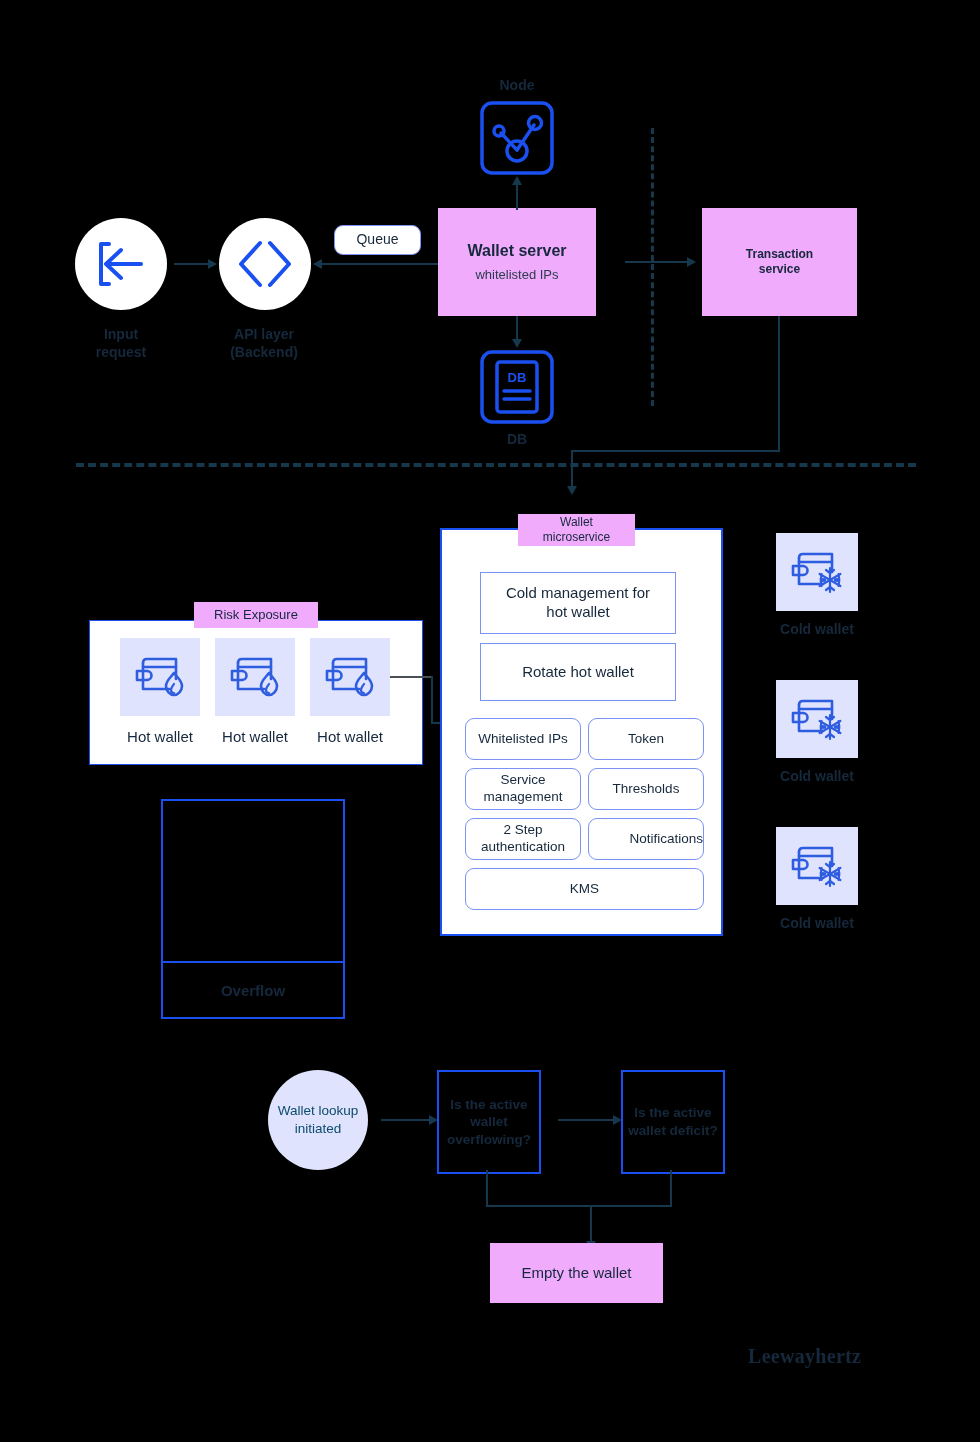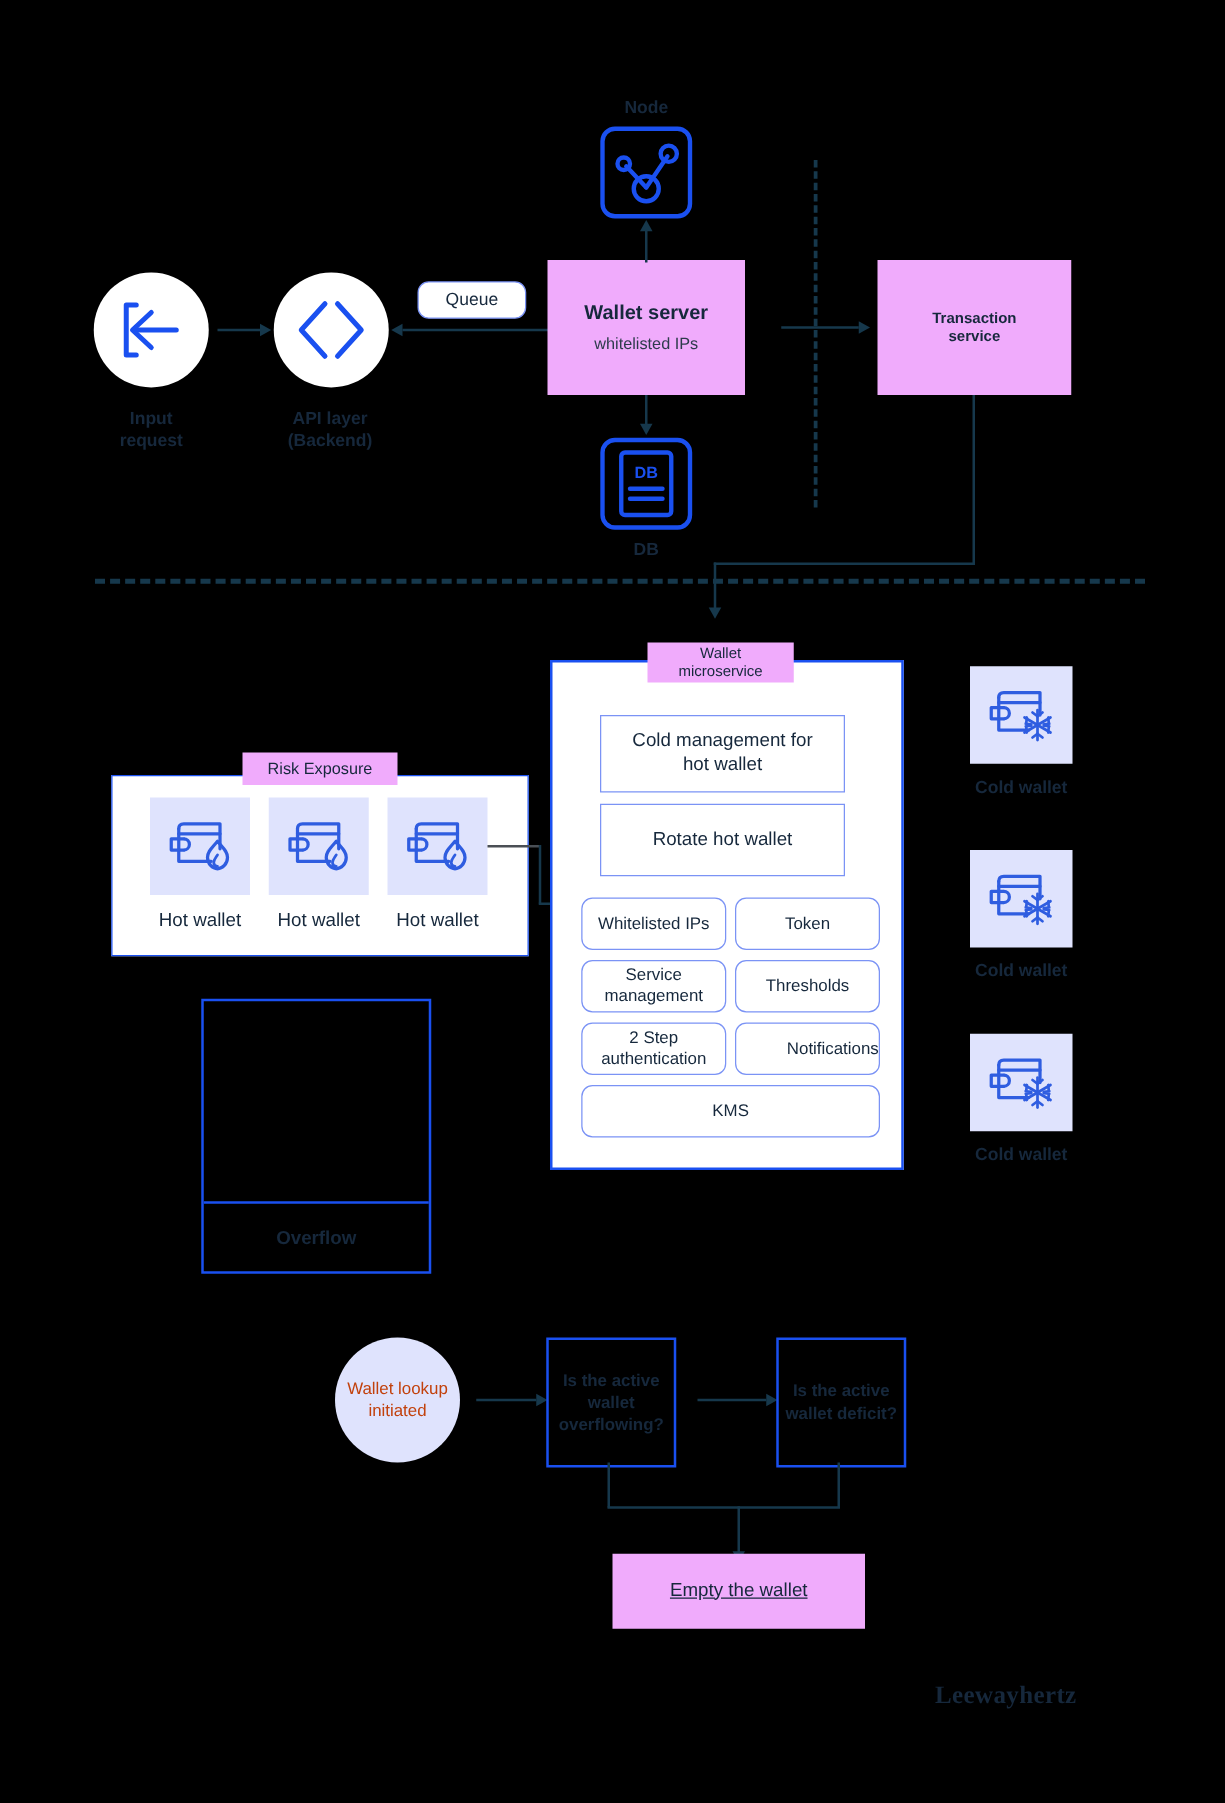--- a/index.html
+++ b/index.html
@@ -58,21 +58,21 @@
     align-items: center;
     justify-content: center;
   }
   .circle-lav {
     background: #dfe3fd;
     border-radius: 50%;
     display: flex;
     align-items: center;
     justify-content: center;
     text-align: center;
-    color: #c2410c;
+    color: #0c4a6e;
     line-height: 1.3;
   }
   .caption {
     color: #16283c;
     text-align: center;
     line-height: 1.3;
     font-weight: 700;
   }
   .caption-reg { font-weight: 400; }
 
@@ -450,21 +450,21 @@
     <div>Is the active</div>
     <div>wallet deficit?</div>
   </div>
 
   <div class="abs vline" style="left:486px; top:1170px; height:36px;"></div>
   <div class="abs vline" style="left:670px; top:1170px; height:36px;"></div>
   <div class="abs hline" style="left:486px; top:1205px; width:186px;"></div>
   <div class="abs vline" style="left:590px; top:1205px; height:38px;"></div>
   <div class="abs arrowhead ar-down" style="left:586px; top:1241px;"></div>
 
-  <div class="abs lav-box" style="left:490px; top:1243px; width:202px; height:60px; font-size:15px;text-decoration:underline;">
+  <div class="abs lav-box" style="left:490px; top:1243px; width:173px; height:60px; font-size:15px;">
     <span>Empty the wallet</span>
   </div>
 
   <div class="abs watermark" style="left:748px; top:1345px; font-size:20px;">
     <span>Leewayhertz</span>
   </div>
 
 </div>
 
 </body></html>

